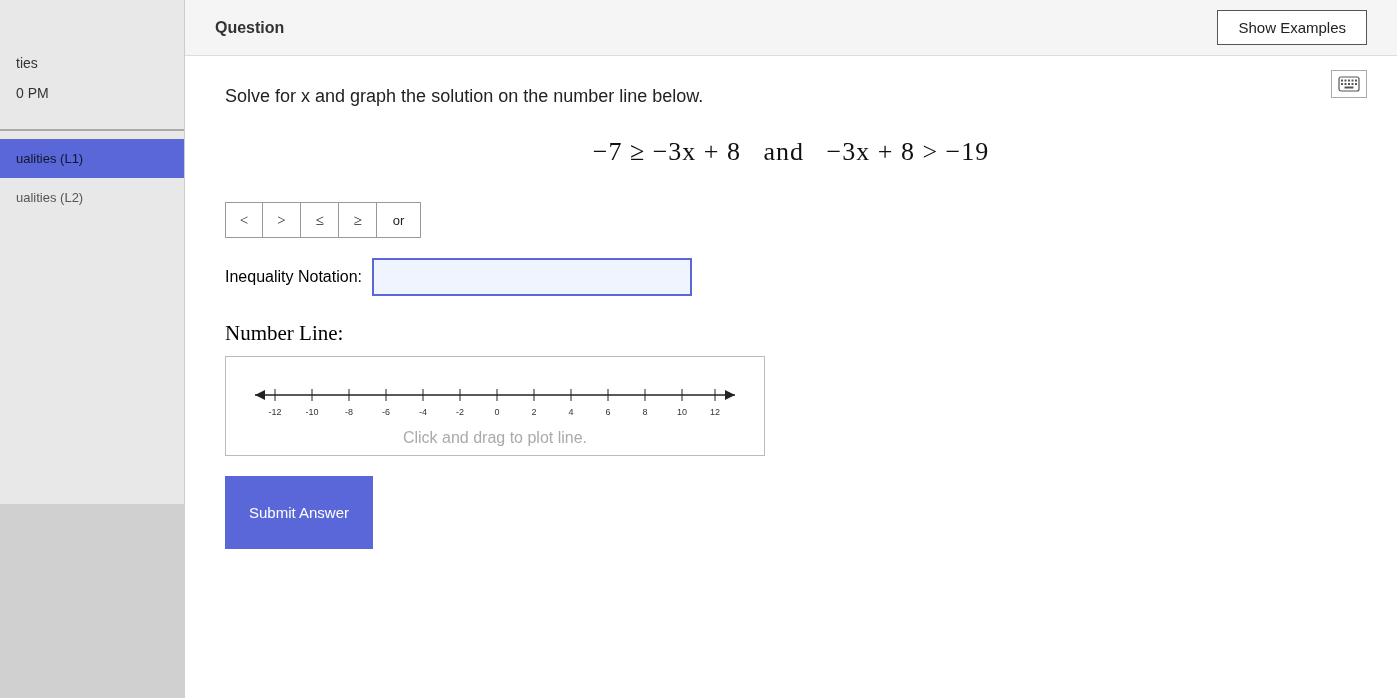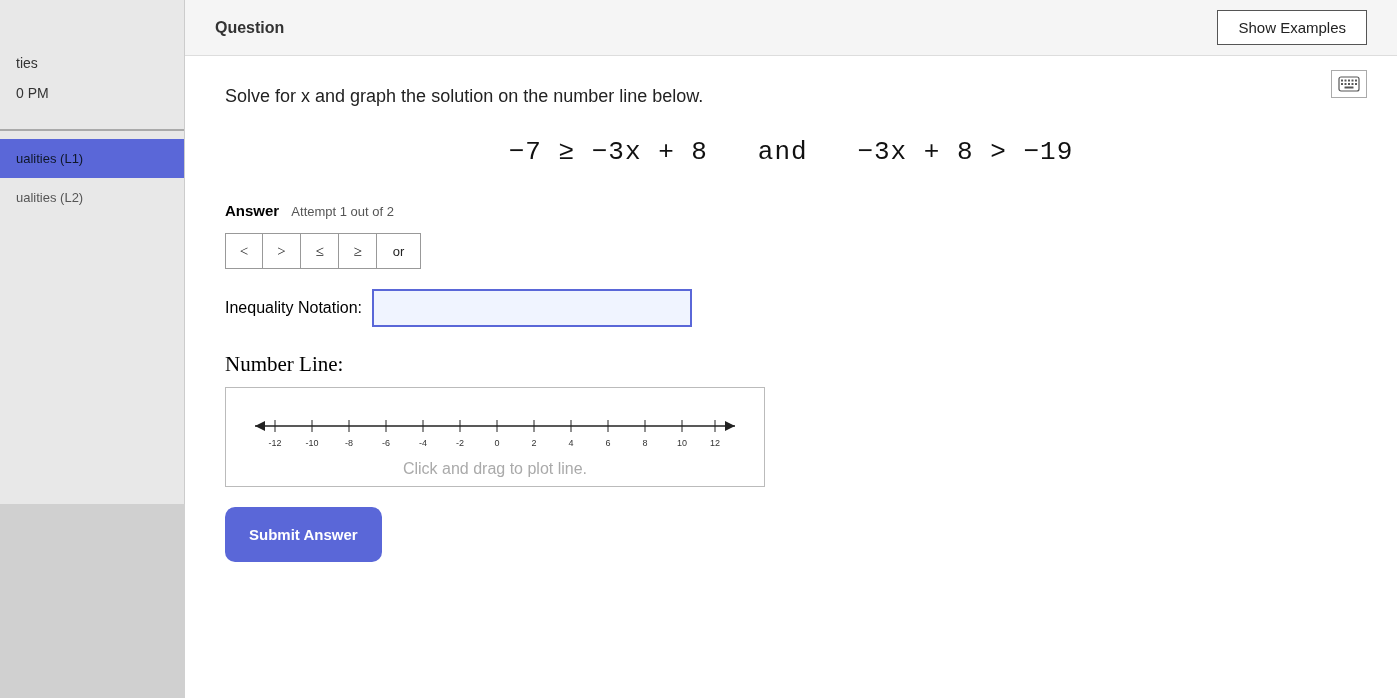--- a/index.html
+++ b/index.html
@@ -94,21 +94,21 @@
       font-family: Arial, sans-serif;
       font-size: 18px;
       color: #222;
       margin-bottom: 30px;
     }
 
     .math-expression {
       text-align: center;
       font-size: 26px;
       margin-bottom: 35px;
-      font-family: Liberation Mono, monospace;
+      font-family: Liberation Serif, serif;
       color: #111;
       letter-spacing: 1px;
     }
 
     .answer-section {
       margin-bottom: 20px;
     }
 
     .answer-header {
       font-family: Arial, sans-serif;
@@ -205,26 +205,25 @@
       font-family: Arial, sans-serif;
       font-size: 16px;
       color: #aaa;
       margin-top: 4px;
     }
 
     .submit-btn {
       background: #5a67d8;
       color: white;
       border: none;
-      padding: 19px 24px;
+      padding: 28px 24px;
       font-size: 15px;
       font-family: Arial, sans-serif;
       cursor: pointer;
-      border-radius: 10px;
-      font-weight: bold;
+      border-radius: 0;
     }
 
     
     .keyboard-icon {
       position: absolute;
       top: 14px;
       right: 30px;
       width: 36px;
       height: 28px;
       border: 1px solid #aaa;
@@ -285,24 +284,20 @@
 
     <p class="question-text">Solve for x and graph the solution on the number line below.</p>
 
     <div class="math-expression">
       <span>−7 ≥ −3x + 8</span>
       &nbsp;&nbsp;<span>and</span>&nbsp;&nbsp;
       <span>−3x + 8 &gt; −19</span>
     </div>
 
     <div class="answer-section">
-      <div class="answer-header">
-        <strong>Answer</strong>
-        <span>Attempt 1 out of 2</span>
-      </div>
 
       
       <div class="operator-buttons">
         <button class="op-btn">&lt;</button>
         <button class="op-btn">&gt;</button>
         <button class="op-btn">≤</button>
         <button class="op-btn">≥</button>
         <button class="op-btn or-btn">or</button>
       </div>
 

